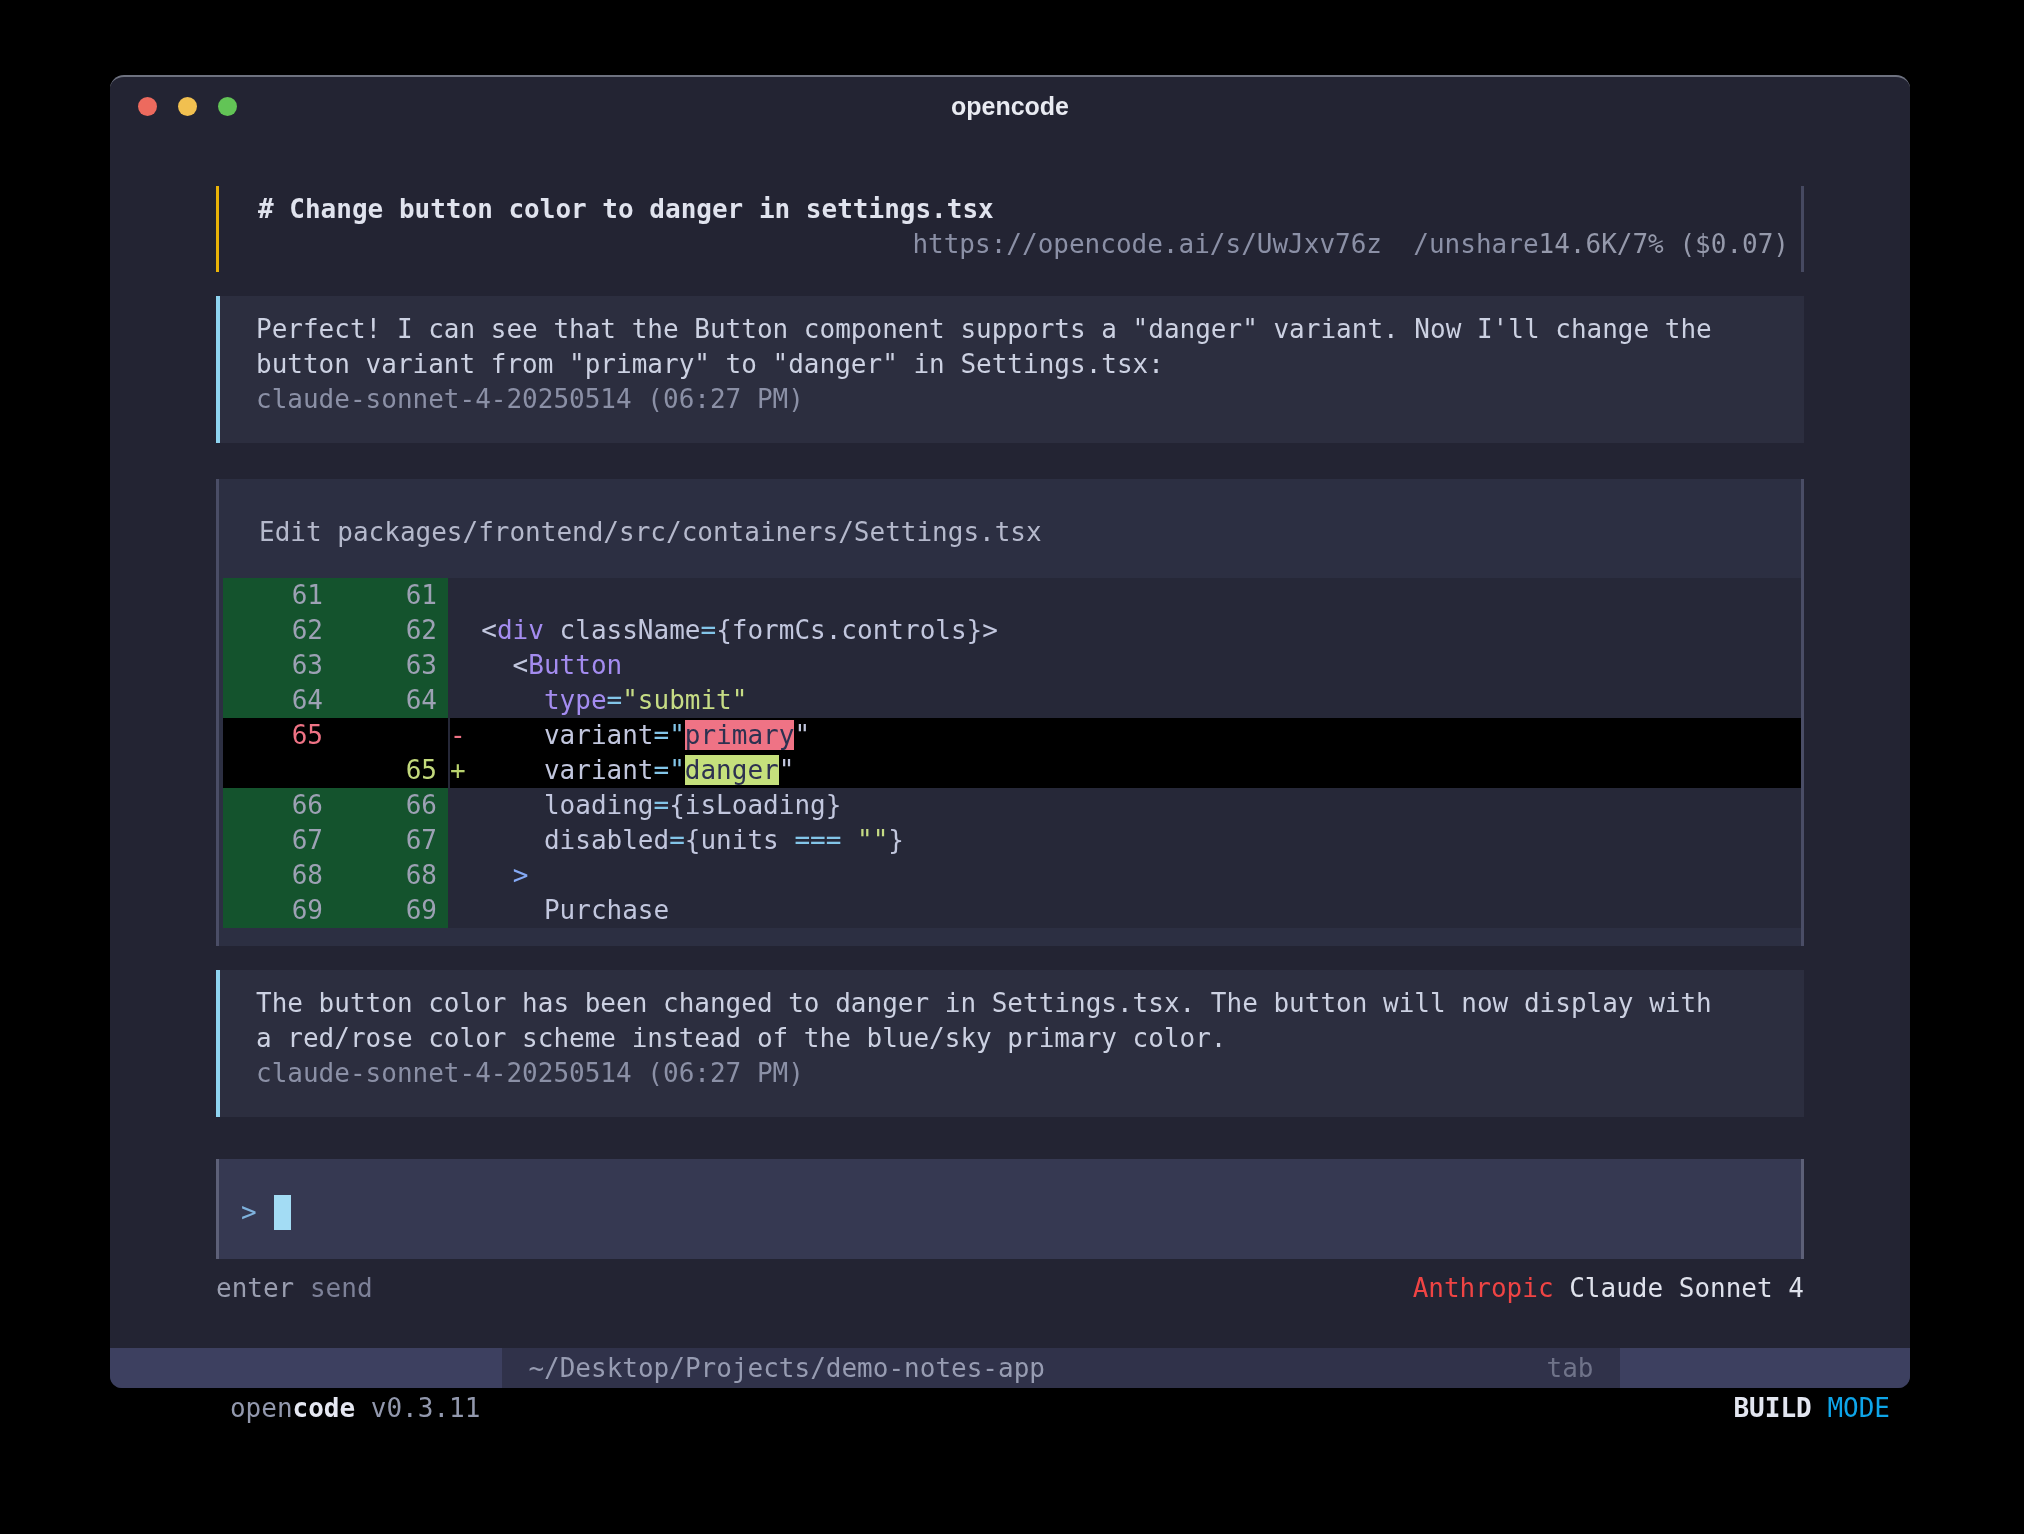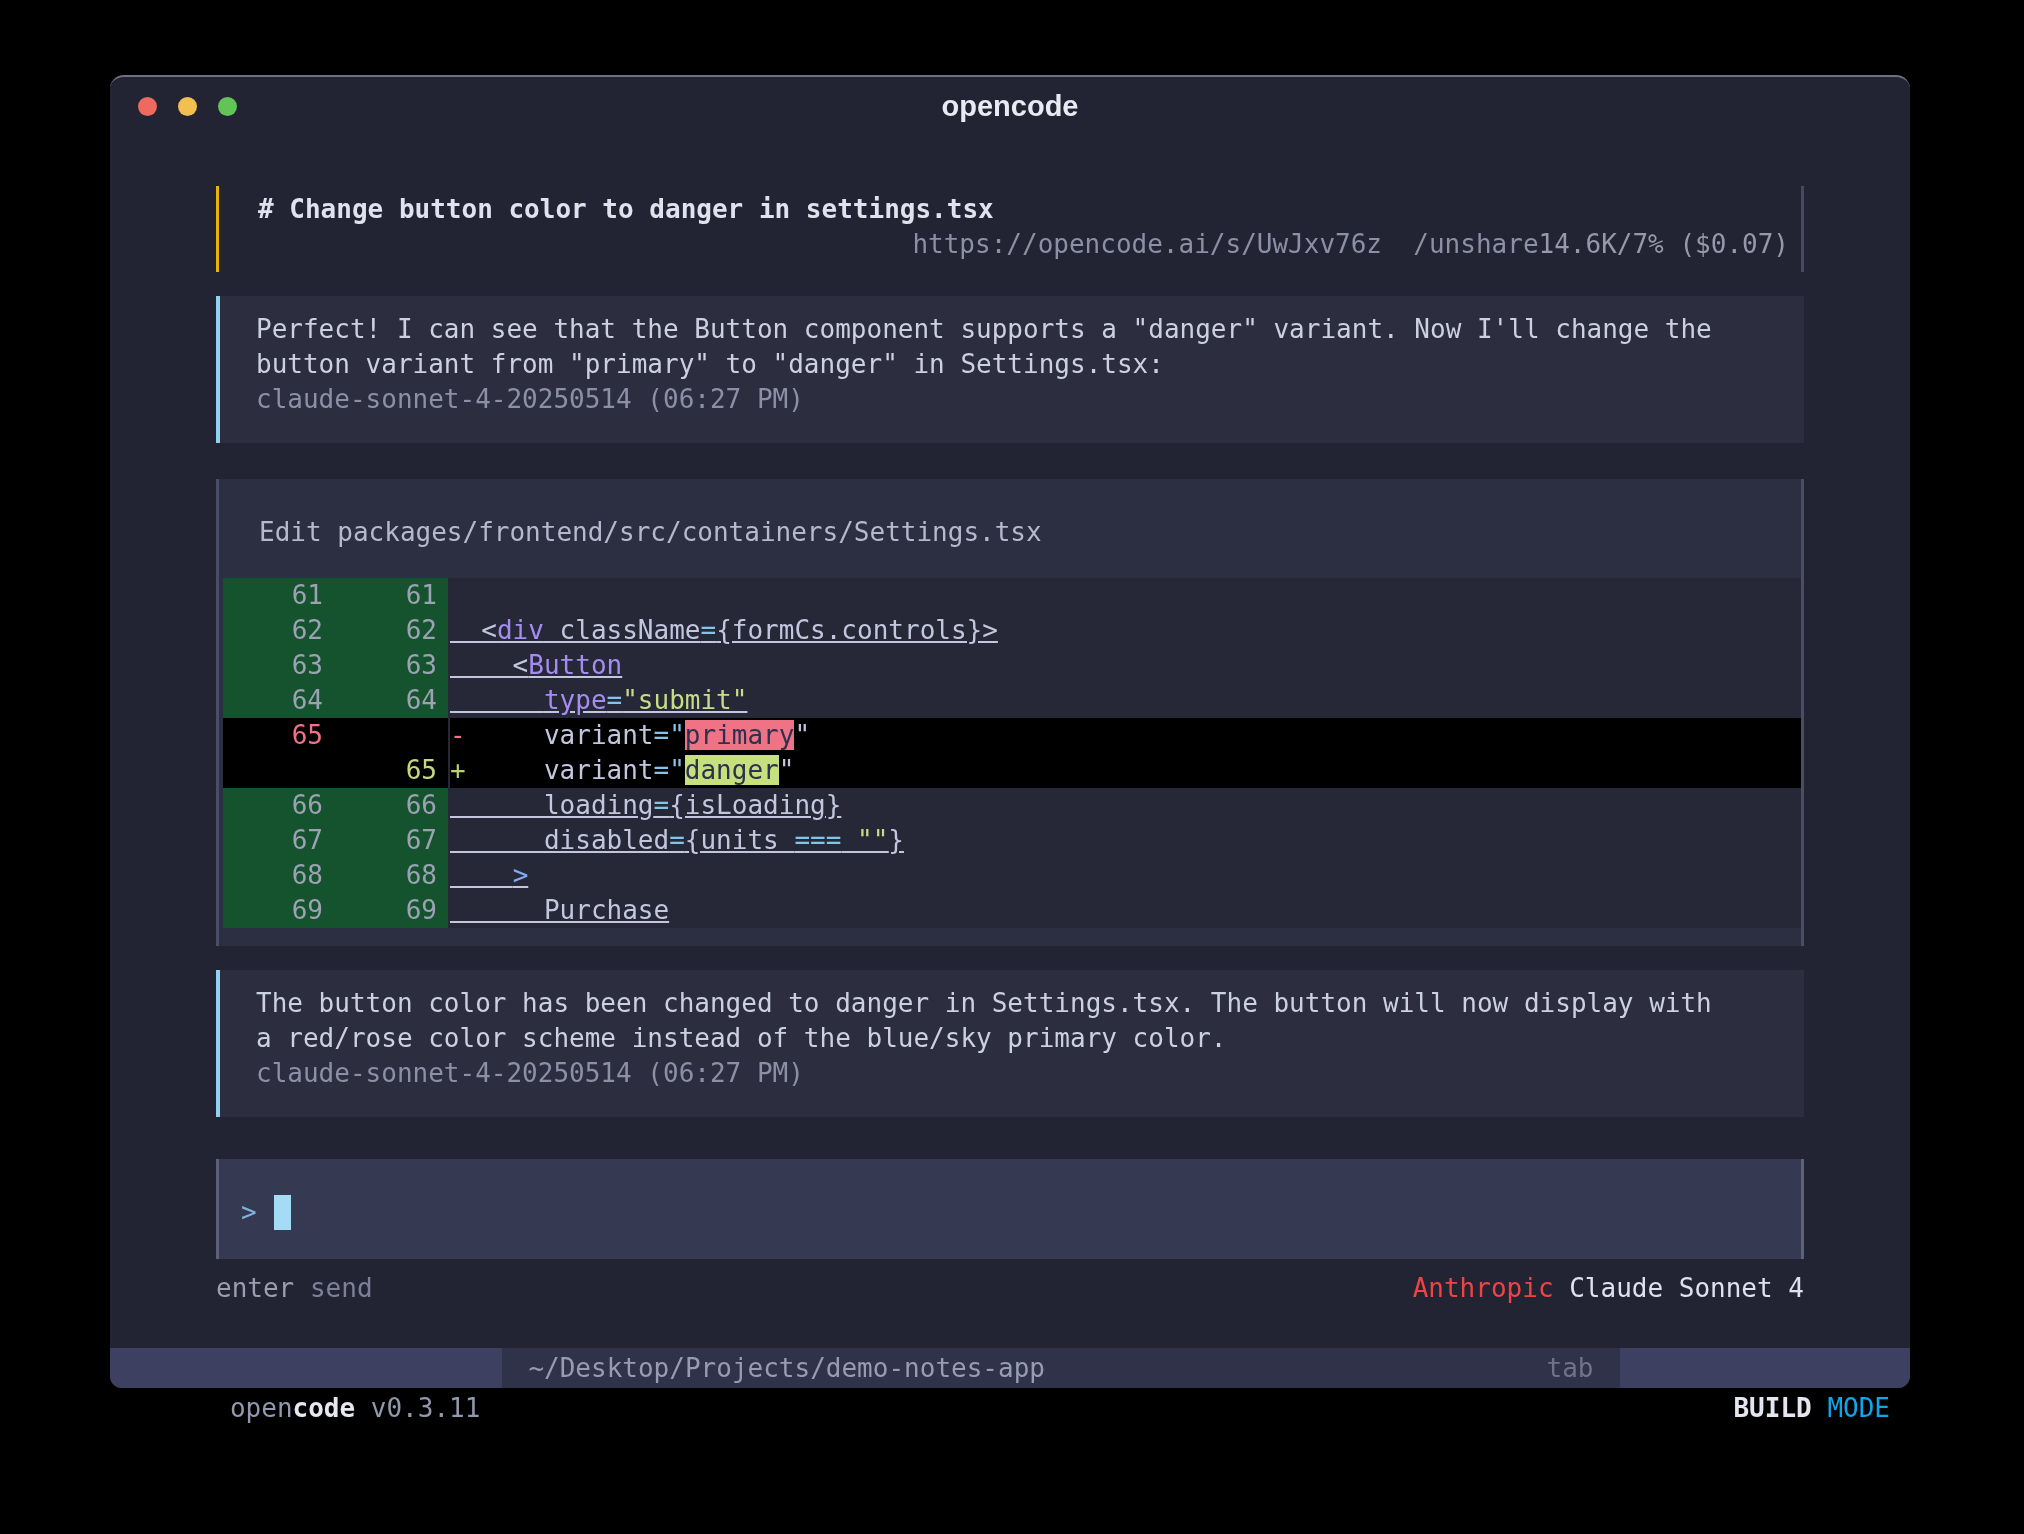--- a/index.html
+++ b/index.html
@@ -13,21 +13,21 @@
     display:flex; flex-direction:column;
   }
 
   
   .titlebar { height:58px; position:relative; display:flex; align-items:center; justify-content:center; flex:0 0 auto; }
   .traffic { position:absolute; left:28px; top:0; height:58px; display:flex; align-items:center; gap:21px; }
   .light { width:19px; height:19px; border-radius:50%; display:inline-block; }
   .light.red { background:#ed6a5e; }
   .light.yellow { background:#f1c050; }
   .light.green { background:#62c456; }
-  .win-title { font-family:"Liberation Sans", sans-serif; font-weight:bold; font-size:29px; color:#e9ebf2; }
+  .win-title { font-family:"Liberation Sans", sans-serif; font-weight:bold; font-size:25px; color:#e9ebf2; }
 
   
   .content { width:1588px; margin:0 auto; flex:0 0 auto; }
 
   .session-header {
     margin-top:51px;
     border-left:3px solid #eab308; border-right:3px solid #464961;
     padding:6px 12px 10px 39px;
   }
   .sh-title { font-weight:bold; color:#e0e3ee; }
@@ -56,21 +56,21 @@
 
   .drow { display:flex; height:35px; line-height:35px; }
   .gut { width:225px; flex:0 0 auto; white-space:pre; }
   .gut .n { display:inline-block; text-align:right; color:#9da1b4; }
   .gut .n.o { width:100px; }
   .gut .n.nw { width:114px; }
   .sep { width:2px; flex:0 0 auto; background:#262838; }
   .dcode { flex:1; white-space:pre; color:#c2c7de; }
 
   .drow.context .gut { background:#14532d; }
-  .drow.context .dcode { background:#262838;text-decoration:underline; }
+  .drow.context .dcode { background:#262838; }
   .drow.del, .drow.add { background:#000000; }
   .drow.del .gut .n.o { color:#ef7385; }
   .drow.add .gut .n.nw { color:#c3d97c; }
 
   .c-plain { color:#c2c7de; }
   .c-tag, .c-kw { color:#a48cf0; }
   .c-op { color:#83c5e8; }
   .c-str { color:#c6dc85; }
   .c-blue { color:#84a9f5; }
   .c-mark-del { color:#ef7385; }

